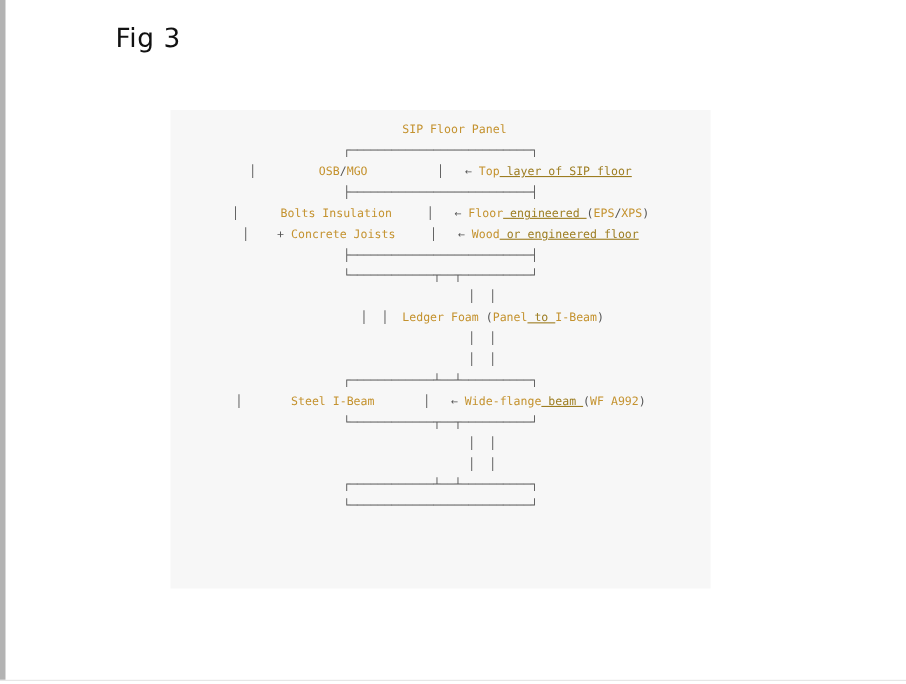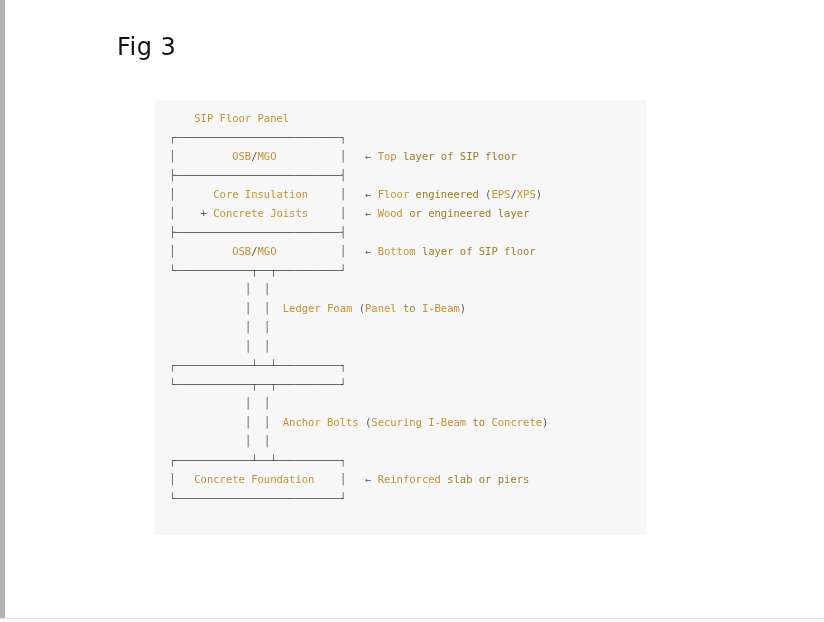--- a/index.html
+++ b/index.html
@@ -25,68 +25,67 @@
     width:5px;height:618px;
     background:var(--scrollbar);
   }
   .bottom-divider{
     position:absolute;left:0;top:618px;
     width:824px;height:1px;
     background:var(--divider);
   }
   .figure-title{
     position:absolute;left:105px;top:21px;
-    margin:12px;
+    margin:0;
     font-size:24px;font-weight:400;
     color:var(--title-color);
     letter-spacing:0.5px;
   }
   .code-block{
     position:absolute;left:155px;top:100px;
     width:491px;height:435px;
     box-sizing:border-box;
     background:var(--block-bg);
     padding:9px 14px;
     overflow:hidden;
   }
   .ascii{
     font-family:"DejaVu Sans Mono","Liberation Mono",monospace;
     font-size:10.5px;
     line-height:19px;
+    text-align:center;
   }
   .ascii .line{white-space:pre;height:19px;}
   .c-s{color:var(--structure);}
   .c-b{color:var(--gold-bright);}
-  .c-d{color:var(--gold-dark);}
+  .c-d{color:var(--gold-dark);text-decoration:underline;}
 </style>
 </head>
 <body>
 
 <div class="left-scrollbar"></div>
 <div class="bottom-divider"></div>
 
 <h1 class="figure-title">Fig 3</h1>
 
 <div class="code-block">
   <div class="ascii">
       <div class="line"><span class="c-s">    </span><span class="c-b">SIP Floor Panel</span></div>
       <div class="line"><span class="c-s">┌──────────────────────────┐</span></div>
       <div class="line"><span class="c-s">│         </span><span class="c-b">OSB</span><span class="c-s">/</span><span class="c-b">MGO</span><span class="c-s">          │   ← </span><span class="c-b">Top</span><span class="c-d"> layer of SIP floor</span></div>
       <div class="line"><span class="c-s">├──────────────────────────┤</span></div>
-      <div class="line"><span class="c-s">│      </span><span class="c-b">Core Insulation</span><span class="c-s">     │   ← </span><span class="c-b">Floor</span><span class="c-d"> engineered </span><span class="c-s">(</span><span class="c-b">EPS</span><span class="c-s">/</span><span class="c-b">XPS</span><span class="c-s">)</span></div>
-      <div class="line"><span class="c-s">│    + </span><span class="c-b">Concrete Joists</span><span class="c-s">     │   ← </span><span class="c-b">Wood</span><span class="c-d"> or engineered layer</span></div>
+      <div class="line"><span class="c-s">│      </span><span class="c-b">Bolts Insulation</span><span class="c-s">     │   ← </span><span class="c-b">Floor</span><span class="c-d"> engineered </span><span class="c-s">(</span><span class="c-b">EPS</span><span class="c-s">/</span><span class="c-b">XPS</span><span class="c-s">)</span></div>
+      <div class="line"><span class="c-s">│    + </span><span class="c-b">Concrete Joists</span><span class="c-s">     │   ← </span><span class="c-b">Wood</span><span class="c-d"> or engineered floor</span></div>
       <div class="line"><span class="c-s">├──────────────────────────┤</span></div>
-      <div class="line"><span class="c-s">│         </span><span class="c-b">OSB</span><span class="c-s">/</span><span class="c-b">MGO</span><span class="c-s">          │   ← </span><span class="c-b">Bottom</span><span class="c-d"> layer of SIP floor</span></div>
       <div class="line"><span class="c-s">└────────────┬──┬──────────┘</span></div>
       <div class="line"><span class="c-s">            │  │</span></div>
       <div class="line"><span class="c-s">            │  │  </span><span class="c-b">Ledger Foam </span><span class="c-s">(</span><span class="c-b">Panel</span><span class="c-d"> to </span><span class="c-b">I-Beam</span><span class="c-s">)</span></div>
       <div class="line"><span class="c-s">            │  │</span></div>
       <div class="line"><span class="c-s">            │  │</span></div>
       <div class="line"><span class="c-s">┌────────────┴──┴──────────┐</span></div>
+      <div class="line"><span class="c-s">│       </span><span class="c-b">Steel I-Beam</span><span class="c-s">       │   ← </span><span class="c-b">Wide-flange</span><span class="c-d"> beam </span><span class="c-s">(</span><span class="c-b">WF A992</span><span class="c-s">)</span></div>
       <div class="line"><span class="c-s">└────────────┬──┬──────────┘</span></div>
       <div class="line"><span class="c-s">            │  │</span></div>
-      <div class="line"><span class="c-s">            │  │  </span><span class="c-b">Anchor Bolts </span><span class="c-s">(</span><span class="c-b">Securing</span><span class="c-d"> </span><span class="c-b">I-Beam</span><span class="c-d"> to </span><span class="c-b">Concrete</span><span class="c-s">)</span></div>
       <div class="line"><span class="c-s">            │  │</span></div>
       <div class="line"><span class="c-s">┌────────────┴──┴──────────┐</span></div>
-      <div class="line"><span class="c-s">│   </span><span class="c-b">Concrete Foundation</span><span class="c-s">    │   ← </span><span class="c-b">Reinforced</span><span class="c-d"> slab or piers</span></div>
       <div class="line"><span class="c-s">└──────────────────────────┘</span></div>
     </div>
 </div>
 
 </body></html>

